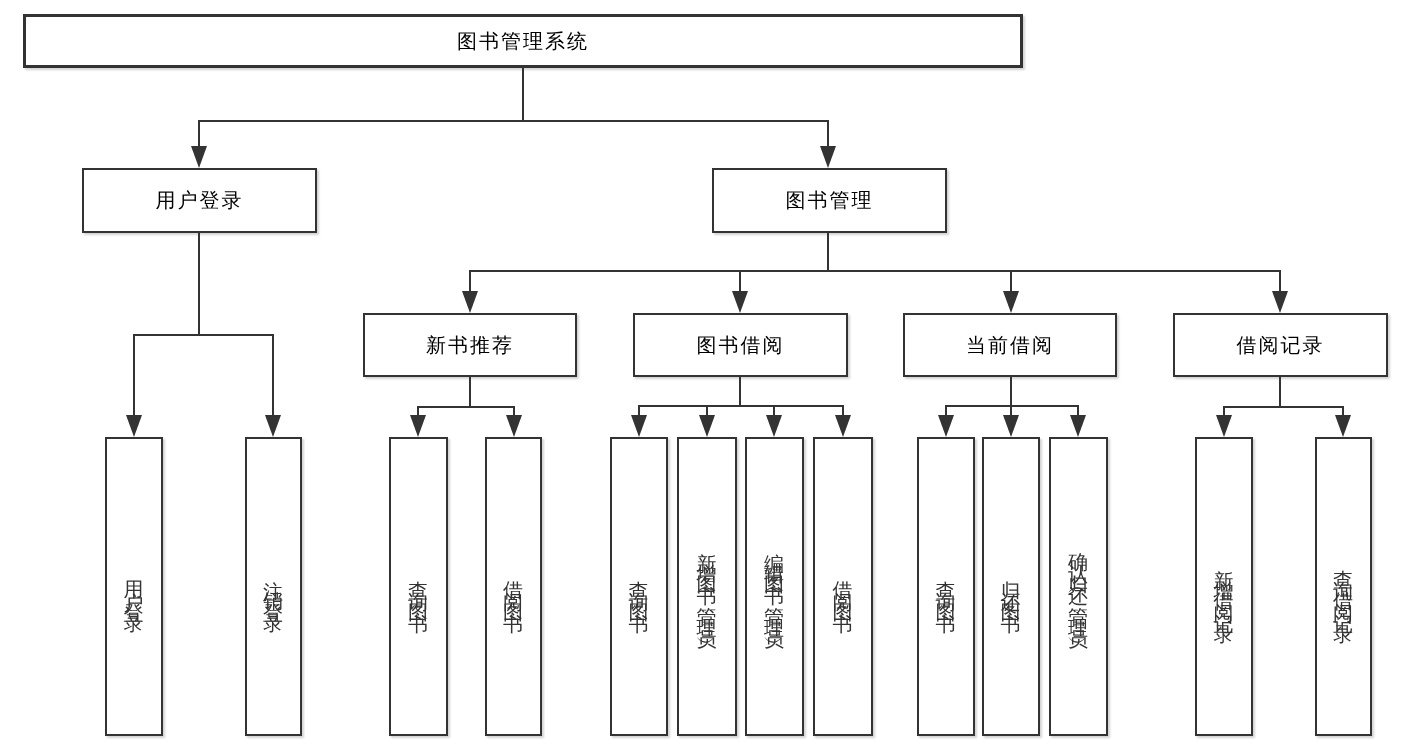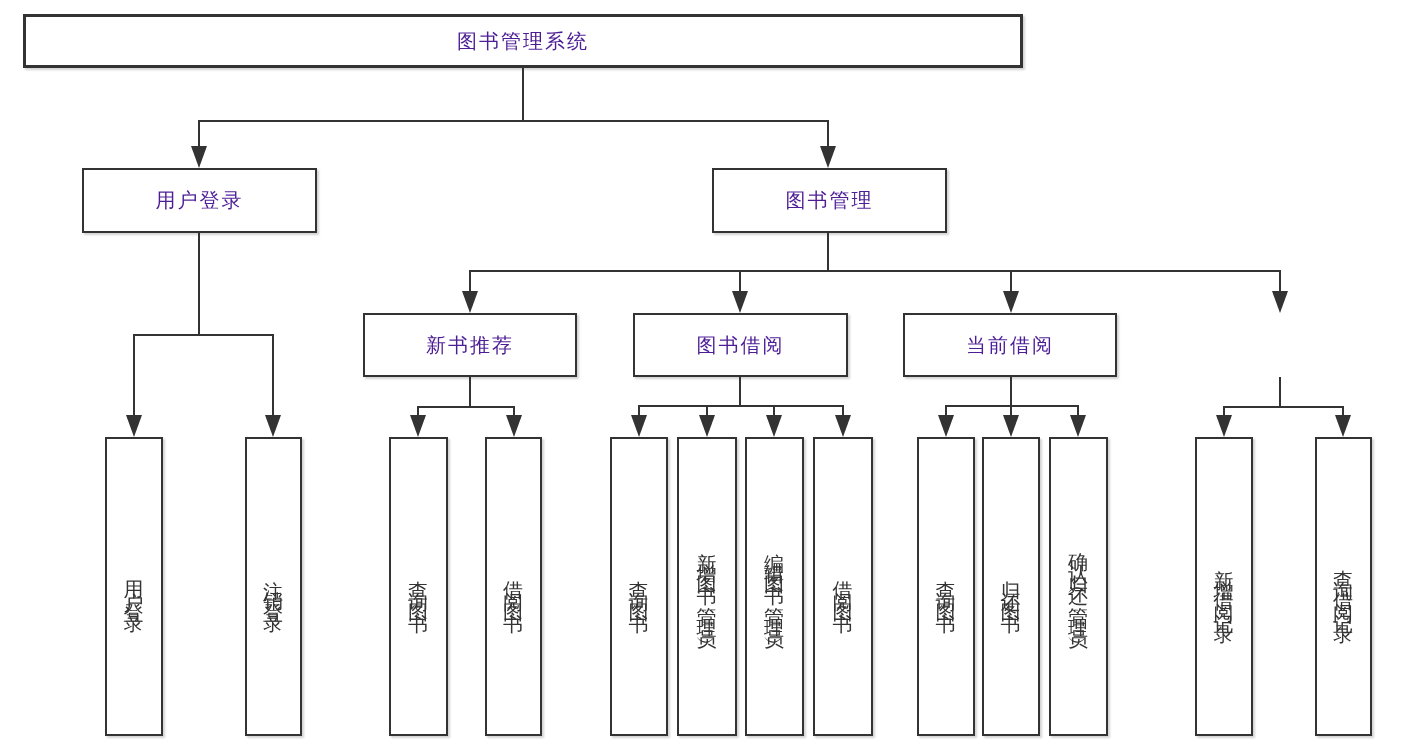--- a/index.html
+++ b/index.html
@@ -4,21 +4,21 @@
 <style>
   html,body{margin:0;padding:0;background:#ffffff;}
   .canvas{
     position:relative;width:1405px;height:747px;background:#ffffff;
     font-family:"Liberation Sans","DejaVu Sans",sans-serif;
     color:#333333;overflow:hidden;
   }
   .node{
     position:absolute;background:#ffffff;border:2px solid #333333;
     display:flex;align-items:center;justify-content:center;
-    font-size:20px;letter-spacing:2px;color:#4c1d95;
+    font-size:20px;letter-spacing:2px;color:#000000;
     box-shadow:2px 2px 2px rgba(130,130,130,0.35);
     box-sizing:border-box;white-space:nowrap;
   }
   .root{border-width:3px;}
   .leaf{
     position:absolute;background:#ffffff;border:2px solid #333333;
     display:flex;align-items:center;justify-content:center;
     box-shadow:2px 2px 2px rgba(130,130,130,0.35);
     box-sizing:border-box;
   }
@@ -48,20 +48,21 @@
   <div class="node" style="left:82px;top:168px;width:235px;height:65px;">用户登录</div>
 
   <div class="node" style="left:712px;top:168px;width:235px;height:65px;">图书管理</div>
 
   <div class="node" style="left:363px;top:313px;width:214px;height:64px;">新书推荐</div>
 
   <div class="node" style="left:633px;top:313px;width:215px;height:64px;">图书借阅</div>
 
   <div class="node" style="left:903px;top:313px;width:214px;height:64px;">当前借阅</div>
 
+  <div class="node" style="left:1173px;top:313px;width:215px;height:64px;">借阅记录</div>
 
   <div class="leaf" style="left:105px;top:437px;width:58px;height:299px;">
     <span>用户登录</span>
     </div>
 
   <div class="leaf" style="left:245px;top:437px;width:57px;height:299px;">
     <span>注销登录</span>
     </div>
 
   <div class="leaf" style="left:389px;top:437px;width:59px;height:299px;">

